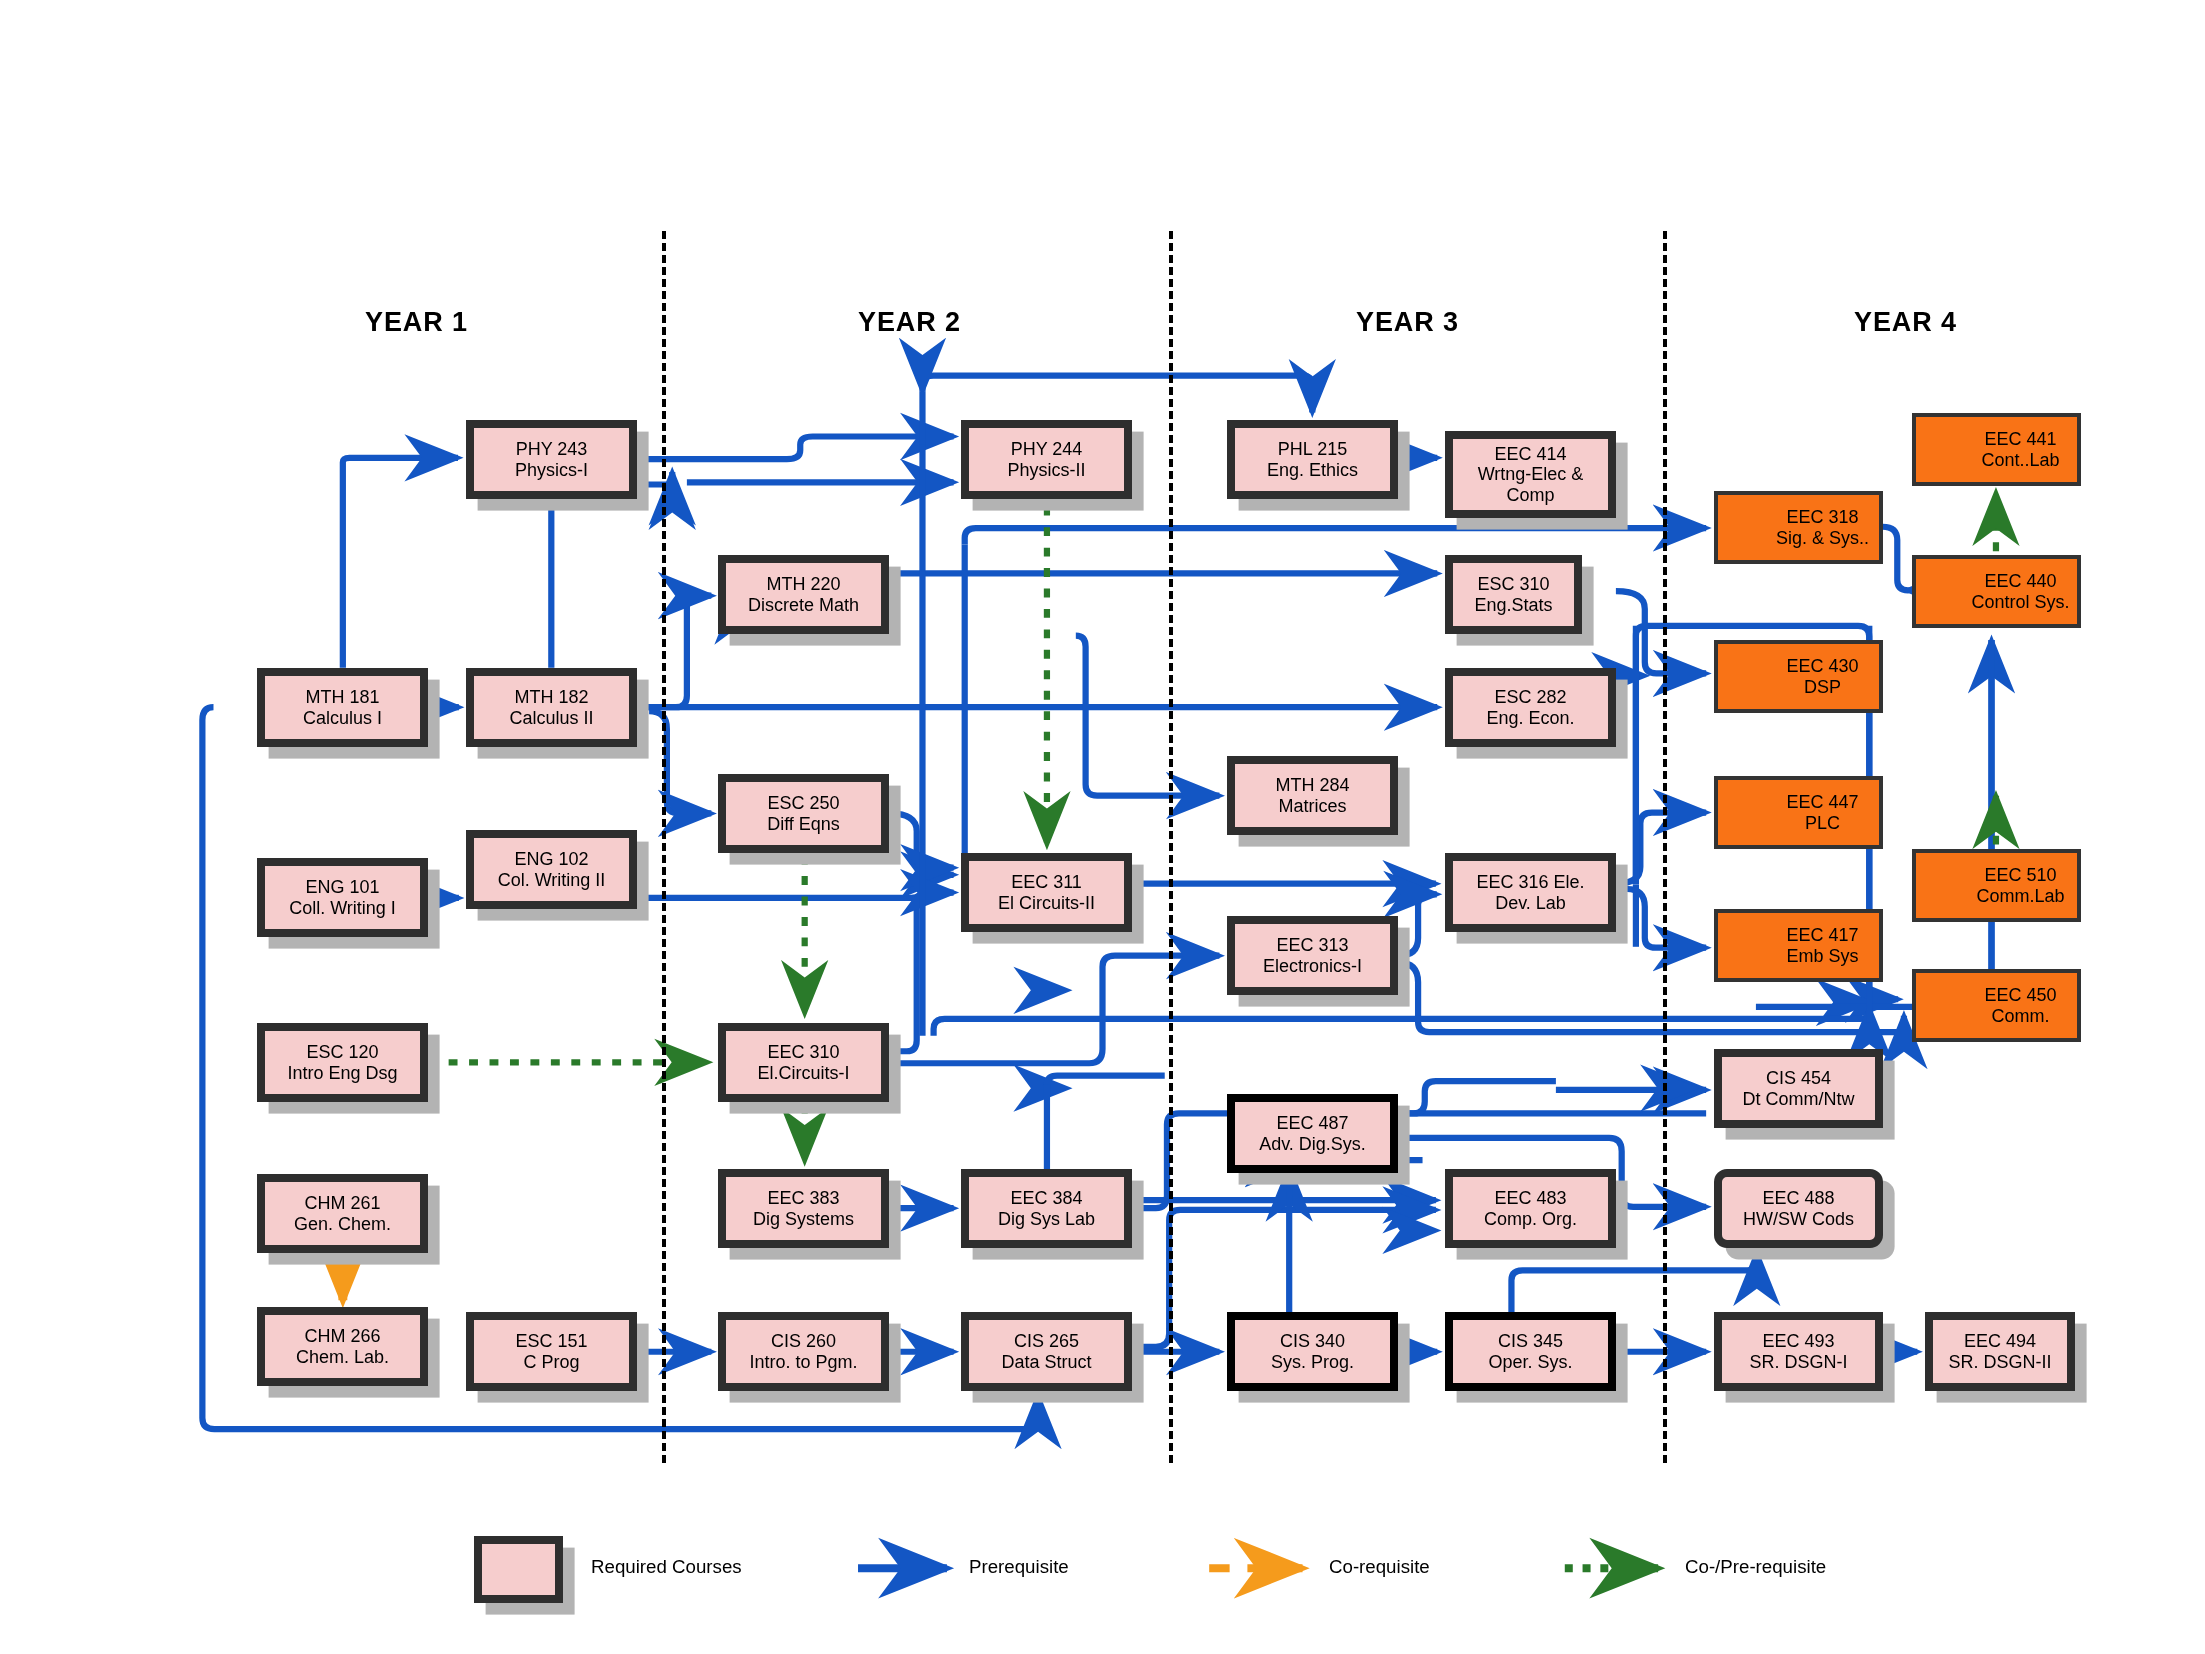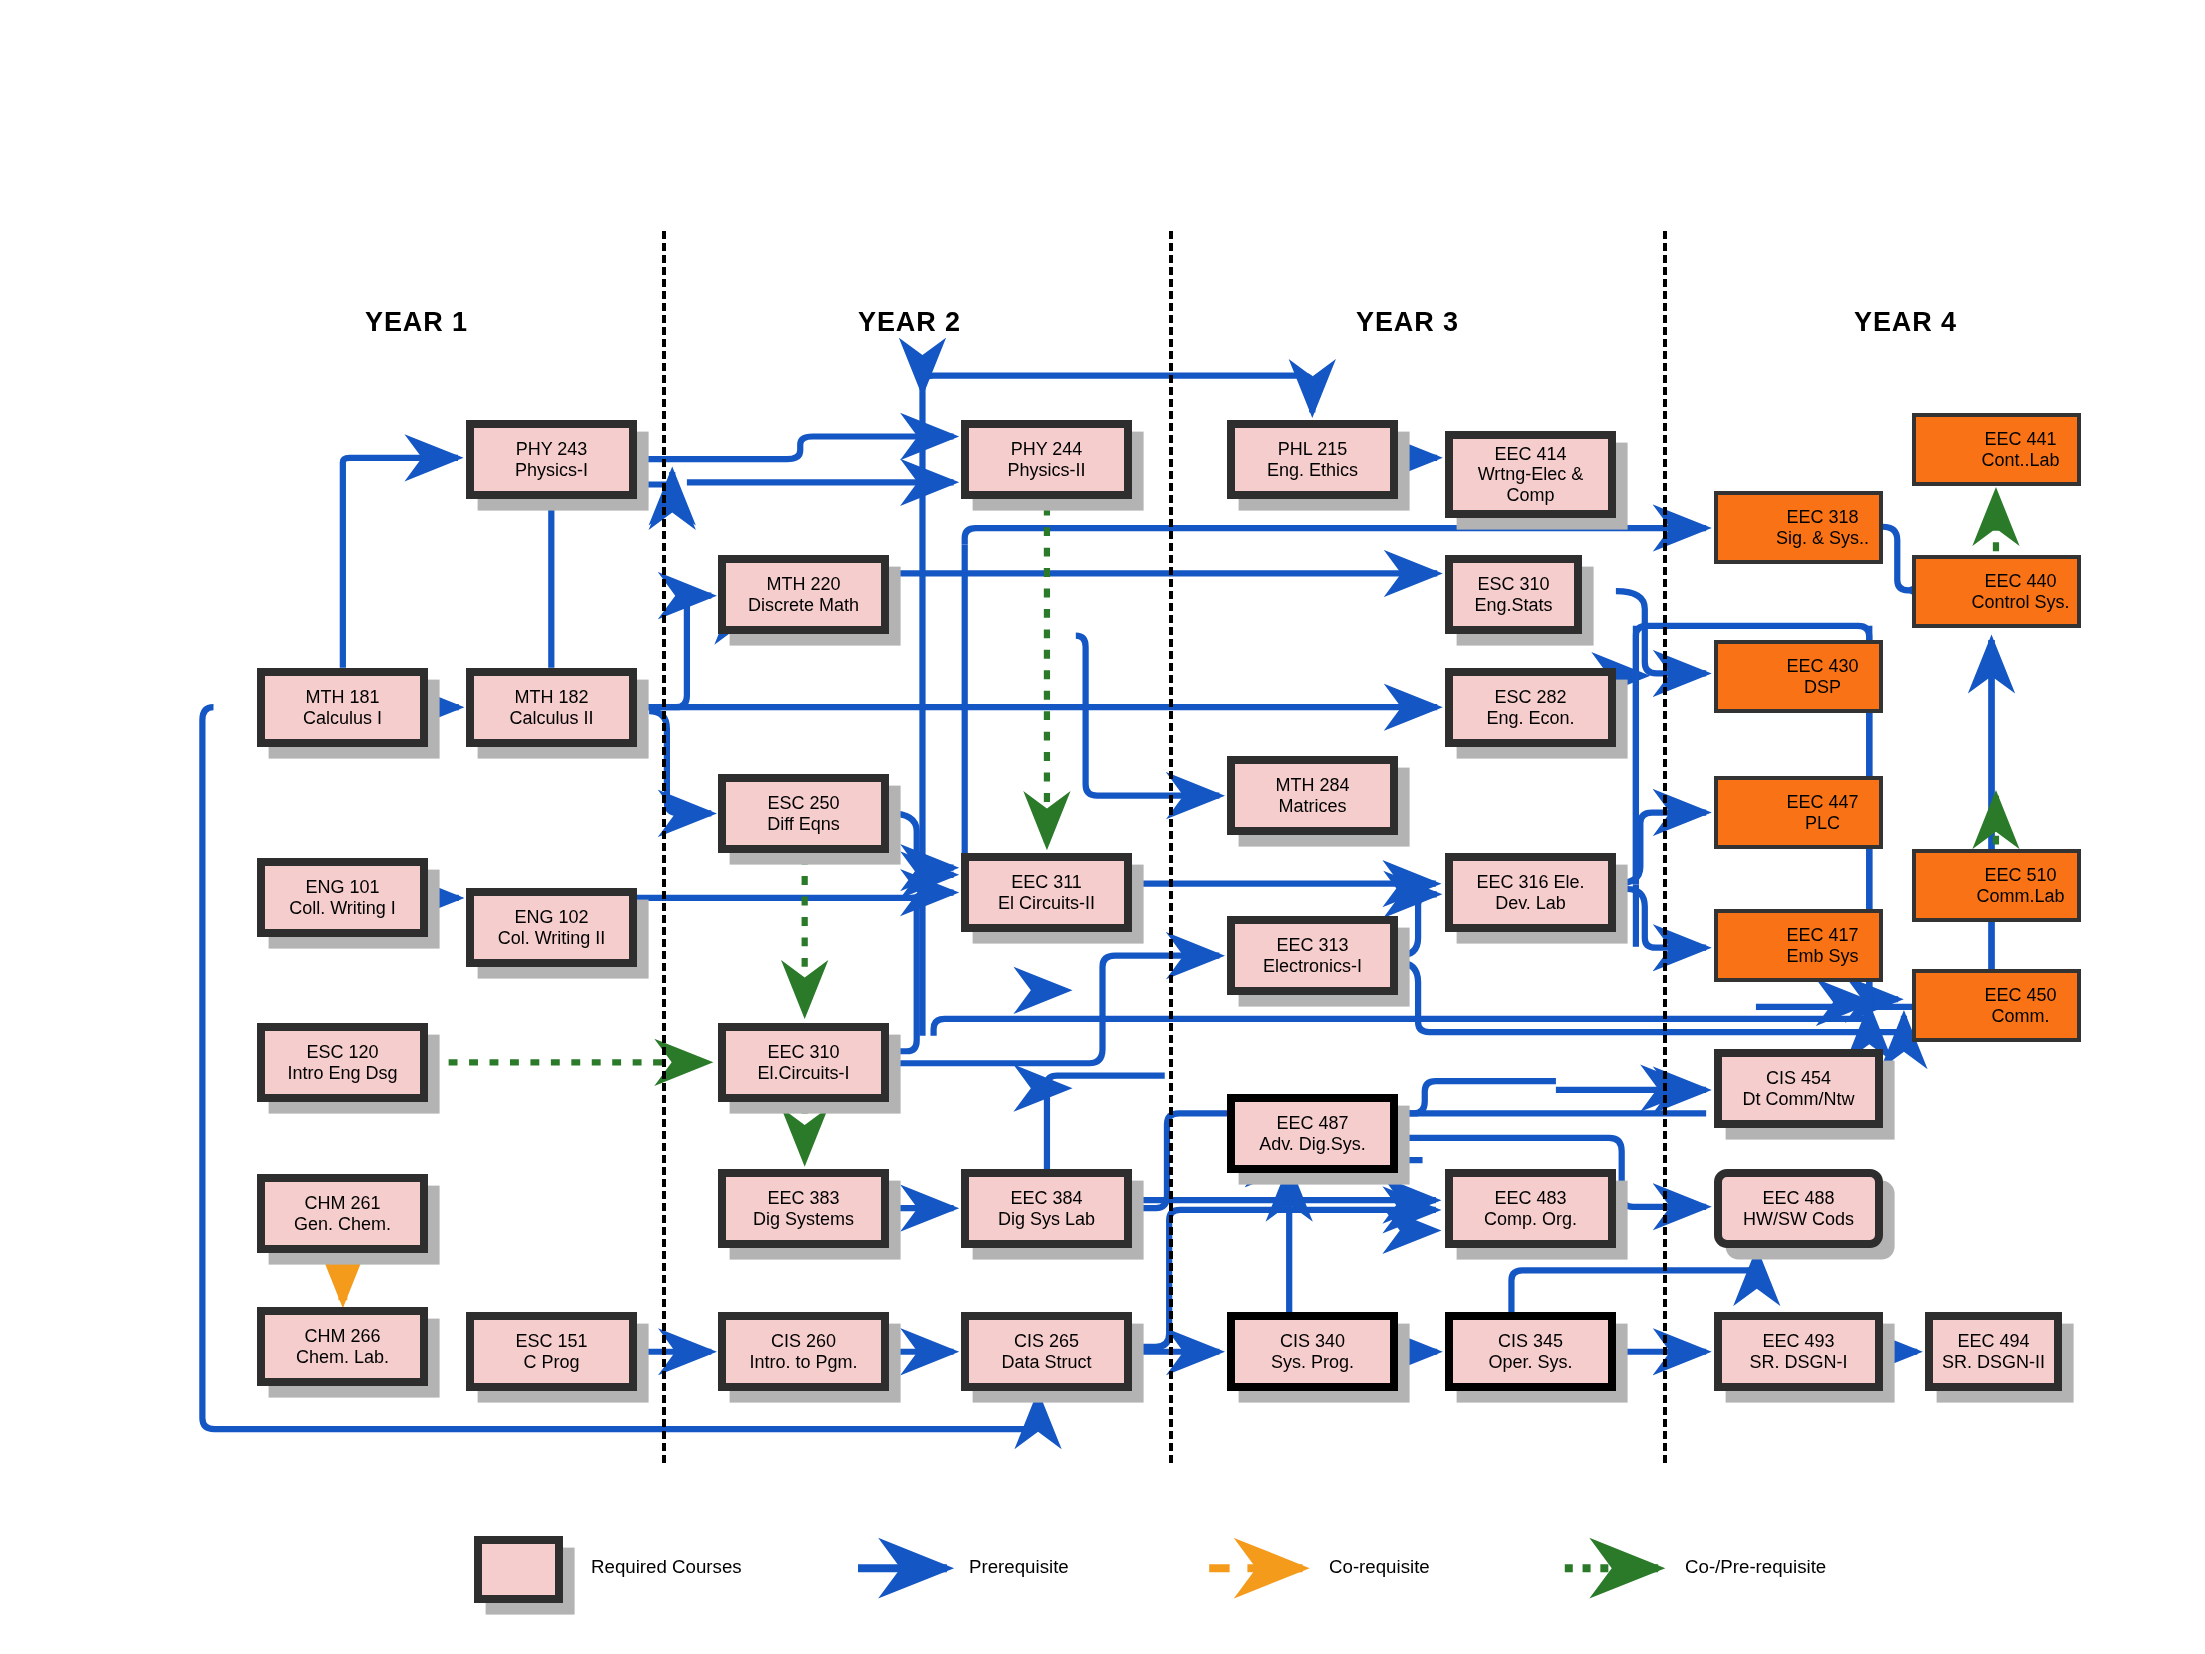--- a/index.html
+++ b/index.html
@@ -213,21 +213,21 @@
           <div>MTH 182</div>
           <div>Calculus II</div>
         </div>
       </div>
       <div class="node req" style="left: 257px; top: 858px; width: 171px; height: 79px;">
         <div class="txt">
           <div>ENG 101</div>
           <div>Coll. Writing I</div>
         </div>
       </div>
-      <div class="node req" style="left: 466px; top: 888px; width: 171px; height: 79px;">
+      <div class="node req" style="left: 466px; top: 830px; width: 171px; height: 79px;">
         <div class="txt">
           <div>ENG 102</div>
           <div>Col. Writing II</div>
         </div>
       </div>
       <div class="node req" style="left: 257px; top: 1023px; width: 171px; height: 79px;">
         <div class="txt">
           <div>ESC 120</div>
           <div>Intro Eng Dsg</div>
         </div>
@@ -429,21 +429,21 @@
           <div>EEC 510</div>
           <div>Comm.Lab</div>
         </div>
       </div>
       <div class="node elec" style="left: 1912px; top: 969px; width: 169px; height: 73px;">
         <div class="txt">
           <div>EEC 450</div>
           <div>Comm.</div>
         </div>
       </div>
-      <div class="node req" style="left: 1925px; top: 1312px; width: 137px; height: 79px;">
+      <div class="node req" style="left: 1925px; top: 1312px; width: 150px; height: 79px;">
         <div class="txt">
           <div>EEC 494</div>
           <div>SR. DSGN-II</div>
         </div>
       </div>
     </div>
 
   <div class="legend-box" style="left:474px;top:1536px;width:89px;height:67px"></div>
   <div class="legend-text" style="left:591px;top:1556px">Required Courses</div>
 

